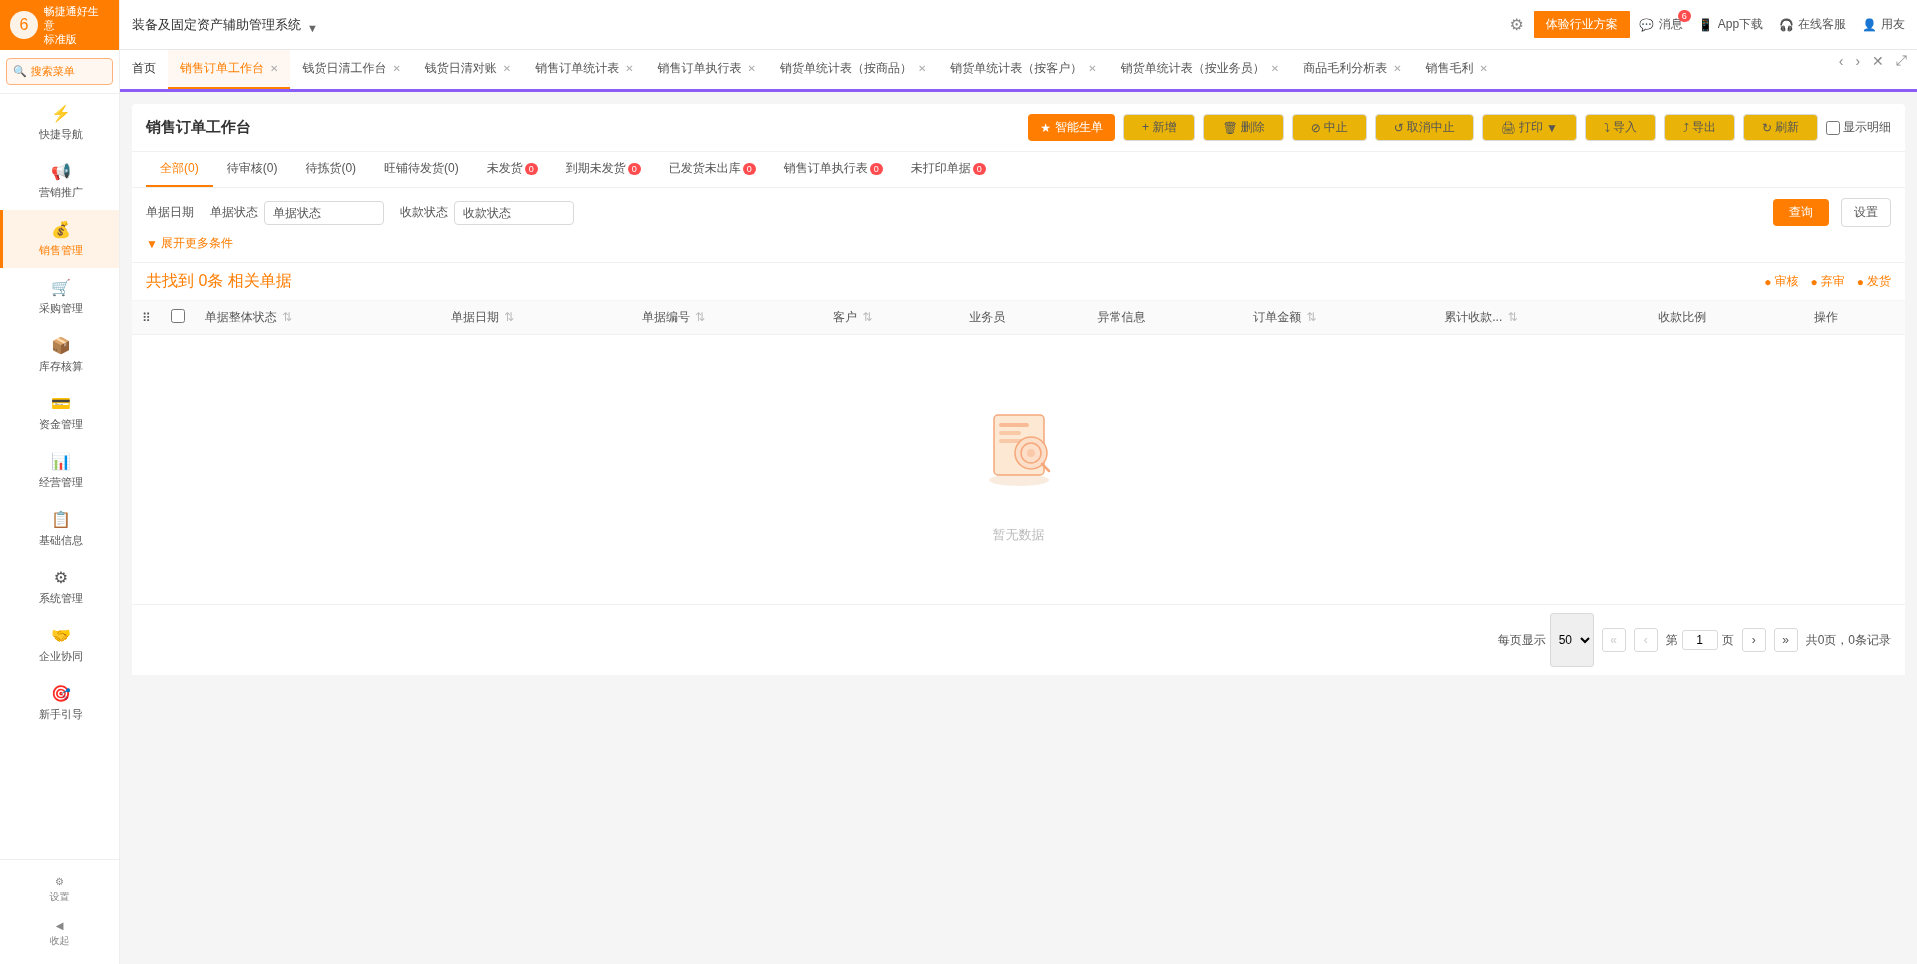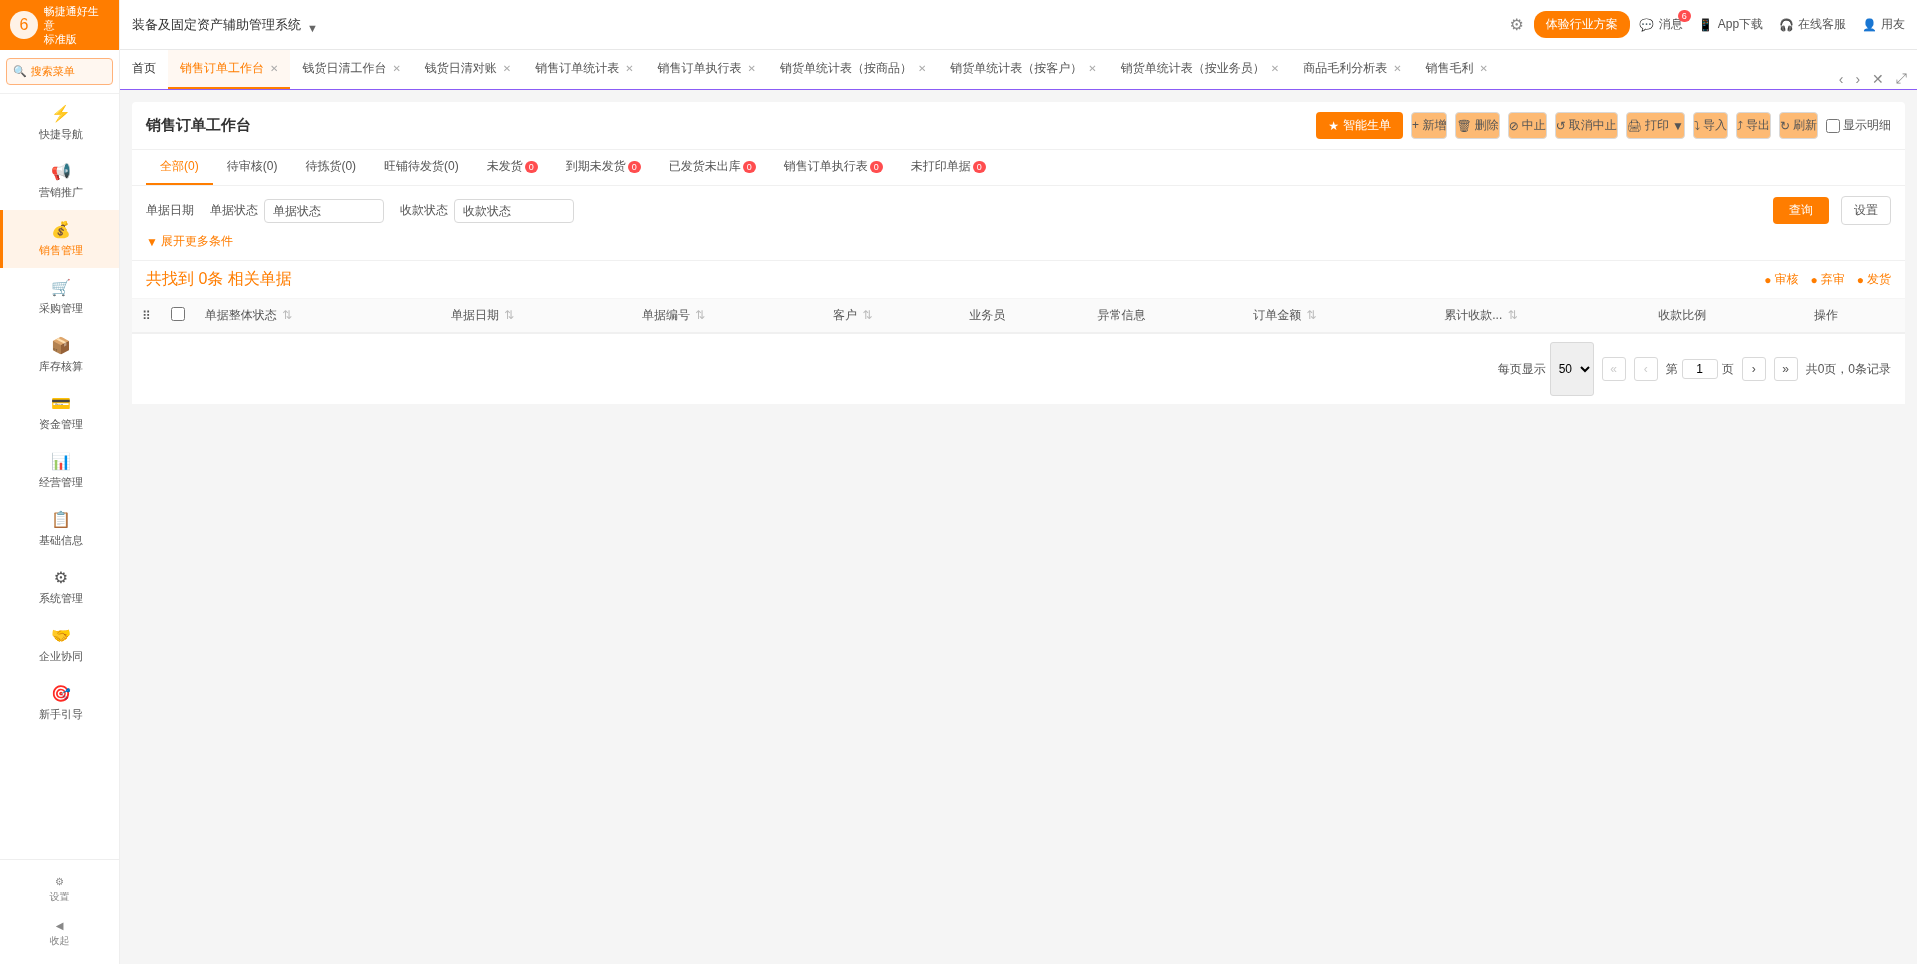--- a/index.html
+++ b/index.html
@@ -19,43 +19,43 @@
     .sidebar-bottom-item { padding: 8px 6px; display: flex; flex-direction: column; align-items: center; gap: 3px; cursor: pointer; color: #888; font-size: 10px; }
 
     
     .main { flex: 1; display: flex; flex-direction: column; overflow: hidden; }
 
     
     .topbar { height: 50px; background: #fff; border-bottom: 1px solid #e8e8e8; display: flex; align-items: center; padding: 0 12px; gap: 10px; flex-shrink: 0; }
     .topbar-title { font-size: 13px; color: #333; flex: 1; display: flex; align-items: flex-end; gap: 6px; }
     .topbar-dropdown { font-size: 11px; color: #666; cursor: pointer; }
     .topbar-settings { color: #888; cursor: pointer; font-size: 16px; }
-    .topbar-btn-orange { background: #ff7d00; color: #fff; border: none; border-radius: 12px; padding: 5px 12px; cursor: pointer; font-size: 12px; }
+    .topbar-btn-orange { background: #ff7d00; color: #fff; border: none; border-radius: 1px; padding: 5px 12px; cursor: pointer; font-size: 12px; }
     .topbar-right { display: flex; align-items: center; gap: 16px; margin-left: auto; }
     .topbar-right-item { display: flex; align-items: center; gap: 4px; color: #555; font-size: 12px; cursor: pointer; position: relative; }
     .badge { background: #ff4d4f; color: #fff; border-radius: 10px; font-size: 9px; padding: 1px 4px; position: absolute; top: -6px; right: -8px; }
 
     
-    .tabs { background: #fff; border-bottom: 1px solid #8b5cf6; display: flex; align-items: flex-end; flex-shrink: 0; overflow: hidden; }
+    .tabs { background: #fff; border-bottom: 3px solid #8b5cf6; display: flex; align-items: flex-start; flex-shrink: 0; overflow: hidden; }
     .tab { padding: 10px 12px; font-size: 12px; color: #555; cursor: pointer; white-space: nowrap; border-bottom: 2px solid transparent; display: flex; align-items: center; gap: 4px; flex-shrink: 0; }
     .tab.active { color: #ff7d00; border-bottom-color: #ff7d00; background: #fff8f2; }
     .tab-home { color: #333; font-weight: 500; }
     .tab-close { color: #aaa; font-size: 10px; margin-left: 2px; }
     .tabs-nav { display: flex; align-items: center; margin-left: auto; padding: 0 6px; gap: 4px; }
     .tabs-nav-btn { cursor: pointer; color: #888; font-size: 14px; padding: 2px 4px; }
 
     
     .content { flex: 1; overflow: auto; background: #f5f5f5; padding: 12px; }
 
     
     .page-header { background: #fff; padding: 10px 14px; border-radius: 4px 4px 0 0; display: flex; align-items: center; justify-content: space-between; border-bottom: 1px solid #f0f0f0; }
     .page-title { font-size: 15px; font-weight: 600; color: #333; }
     .page-header-actions { display: flex; align-items: center; gap: 8px; }
     .btn-smart { background: #ff7d00; color: #fff; border: none; border-radius: 4px; padding: 5px 12px; cursor: pointer; font-size: 12px; display: flex; align-items: center; gap: 4px; }
-    .btn-action { background: #fdba74; color: #555; border: 1px solid #d9d9d9; border-radius: 4px; padding: 4px 0; cursor: pointer; font-size: 12px; display: flex; align-items: center; gap: 3px; }
+    .btn-action { background: #eab308; color: #555; border: 1px solid #d9d9d9; border-radius: 4px; padding: 4px 18px; cursor: pointer; font-size: 12px; display: flex; align-items: center; gap: 3px; }
 
     
     .sub-tabs { background: #fff; padding: 0 14px; border-bottom: 1px solid #f0f0f0; display: flex; align-items: center; gap: 0; }
     .sub-tab { padding: 8px 14px; font-size: 12px; color: #555; cursor: pointer; border-bottom: 2px solid transparent; white-space: nowrap; }
     .sub-tab.active { color: #ff7d00; border-bottom-color: #ff7d00; }
     .sub-tab .count-badge { background: #ff4d4f; color: #fff; border-radius: 10px; font-size: 9px; padding: 1px 4px; margin-left: 2px; }
 
     
     .filter-bar { background: #fff; padding: 10px 14px; border-bottom: 1px solid #f0f0f0; }
     .filter-row { display: flex; align-items: center; gap: 16px; flex-wrap: wrap; }
@@ -443,20 +443,36 @@
               </th>
               <th>
                 <span>操作</span>
               </th>
             </tr>
           </thead>
           <tbody>
           </tbody>
         </table>
 
+        <div class="empty-state">
+          <div class="empty-icon">
+            <svg width="100" height="100" viewBox="0 0 100 100" fill="none" xmlns="http://www.w3.org/2000/svg">
+              <ellipse cx="50" cy="85" rx="30" ry="6" fill="#f5d8c0" opacity="0.5"></ellipse>
+              <rect x="25" y="20" width="50" height="60" rx="4" fill="#fde8d4" stroke="#f5a87a" stroke-width="1.5"></rect>
+              <rect x="30" y="28" width="30" height="4" rx="2" fill="#f5a87a" opacity="0.7"></rect>
+              <rect x="30" y="36" width="22" height="4" rx="2" fill="#f5a87a" opacity="0.5"></rect>
+              <rect x="30" y="44" width="26" height="4" rx="2" fill="#f5a87a" opacity="0.5"></rect>
+              <circle cx="62" cy="58" r="16" fill="#fddfc9" stroke="#f5a87a" stroke-width="1.5"></circle>
+              <circle cx="62" cy="58" r="10" fill="none" stroke="#f5a87a" stroke-width="1.5"></circle>
+              <line x1="73" y1="69" x2="80" y2="76" stroke="#f5a87a" stroke-width="2.5" stroke-linecap="round"></line>
+              <circle cx="62" cy="58" r="4" fill="#f5a87a" opacity="0.4"></circle>
+            </svg>
+          </div>
+          <span class="empty-text">暂无数据</span>
+        </div>
       </div>
     </div>
 
     <div class="pagination">
       <div class="pagination-item">
         <span>每页显示</span>
         <select class="pagination-select">
           <option>50</option>
         </select>
       </div>

